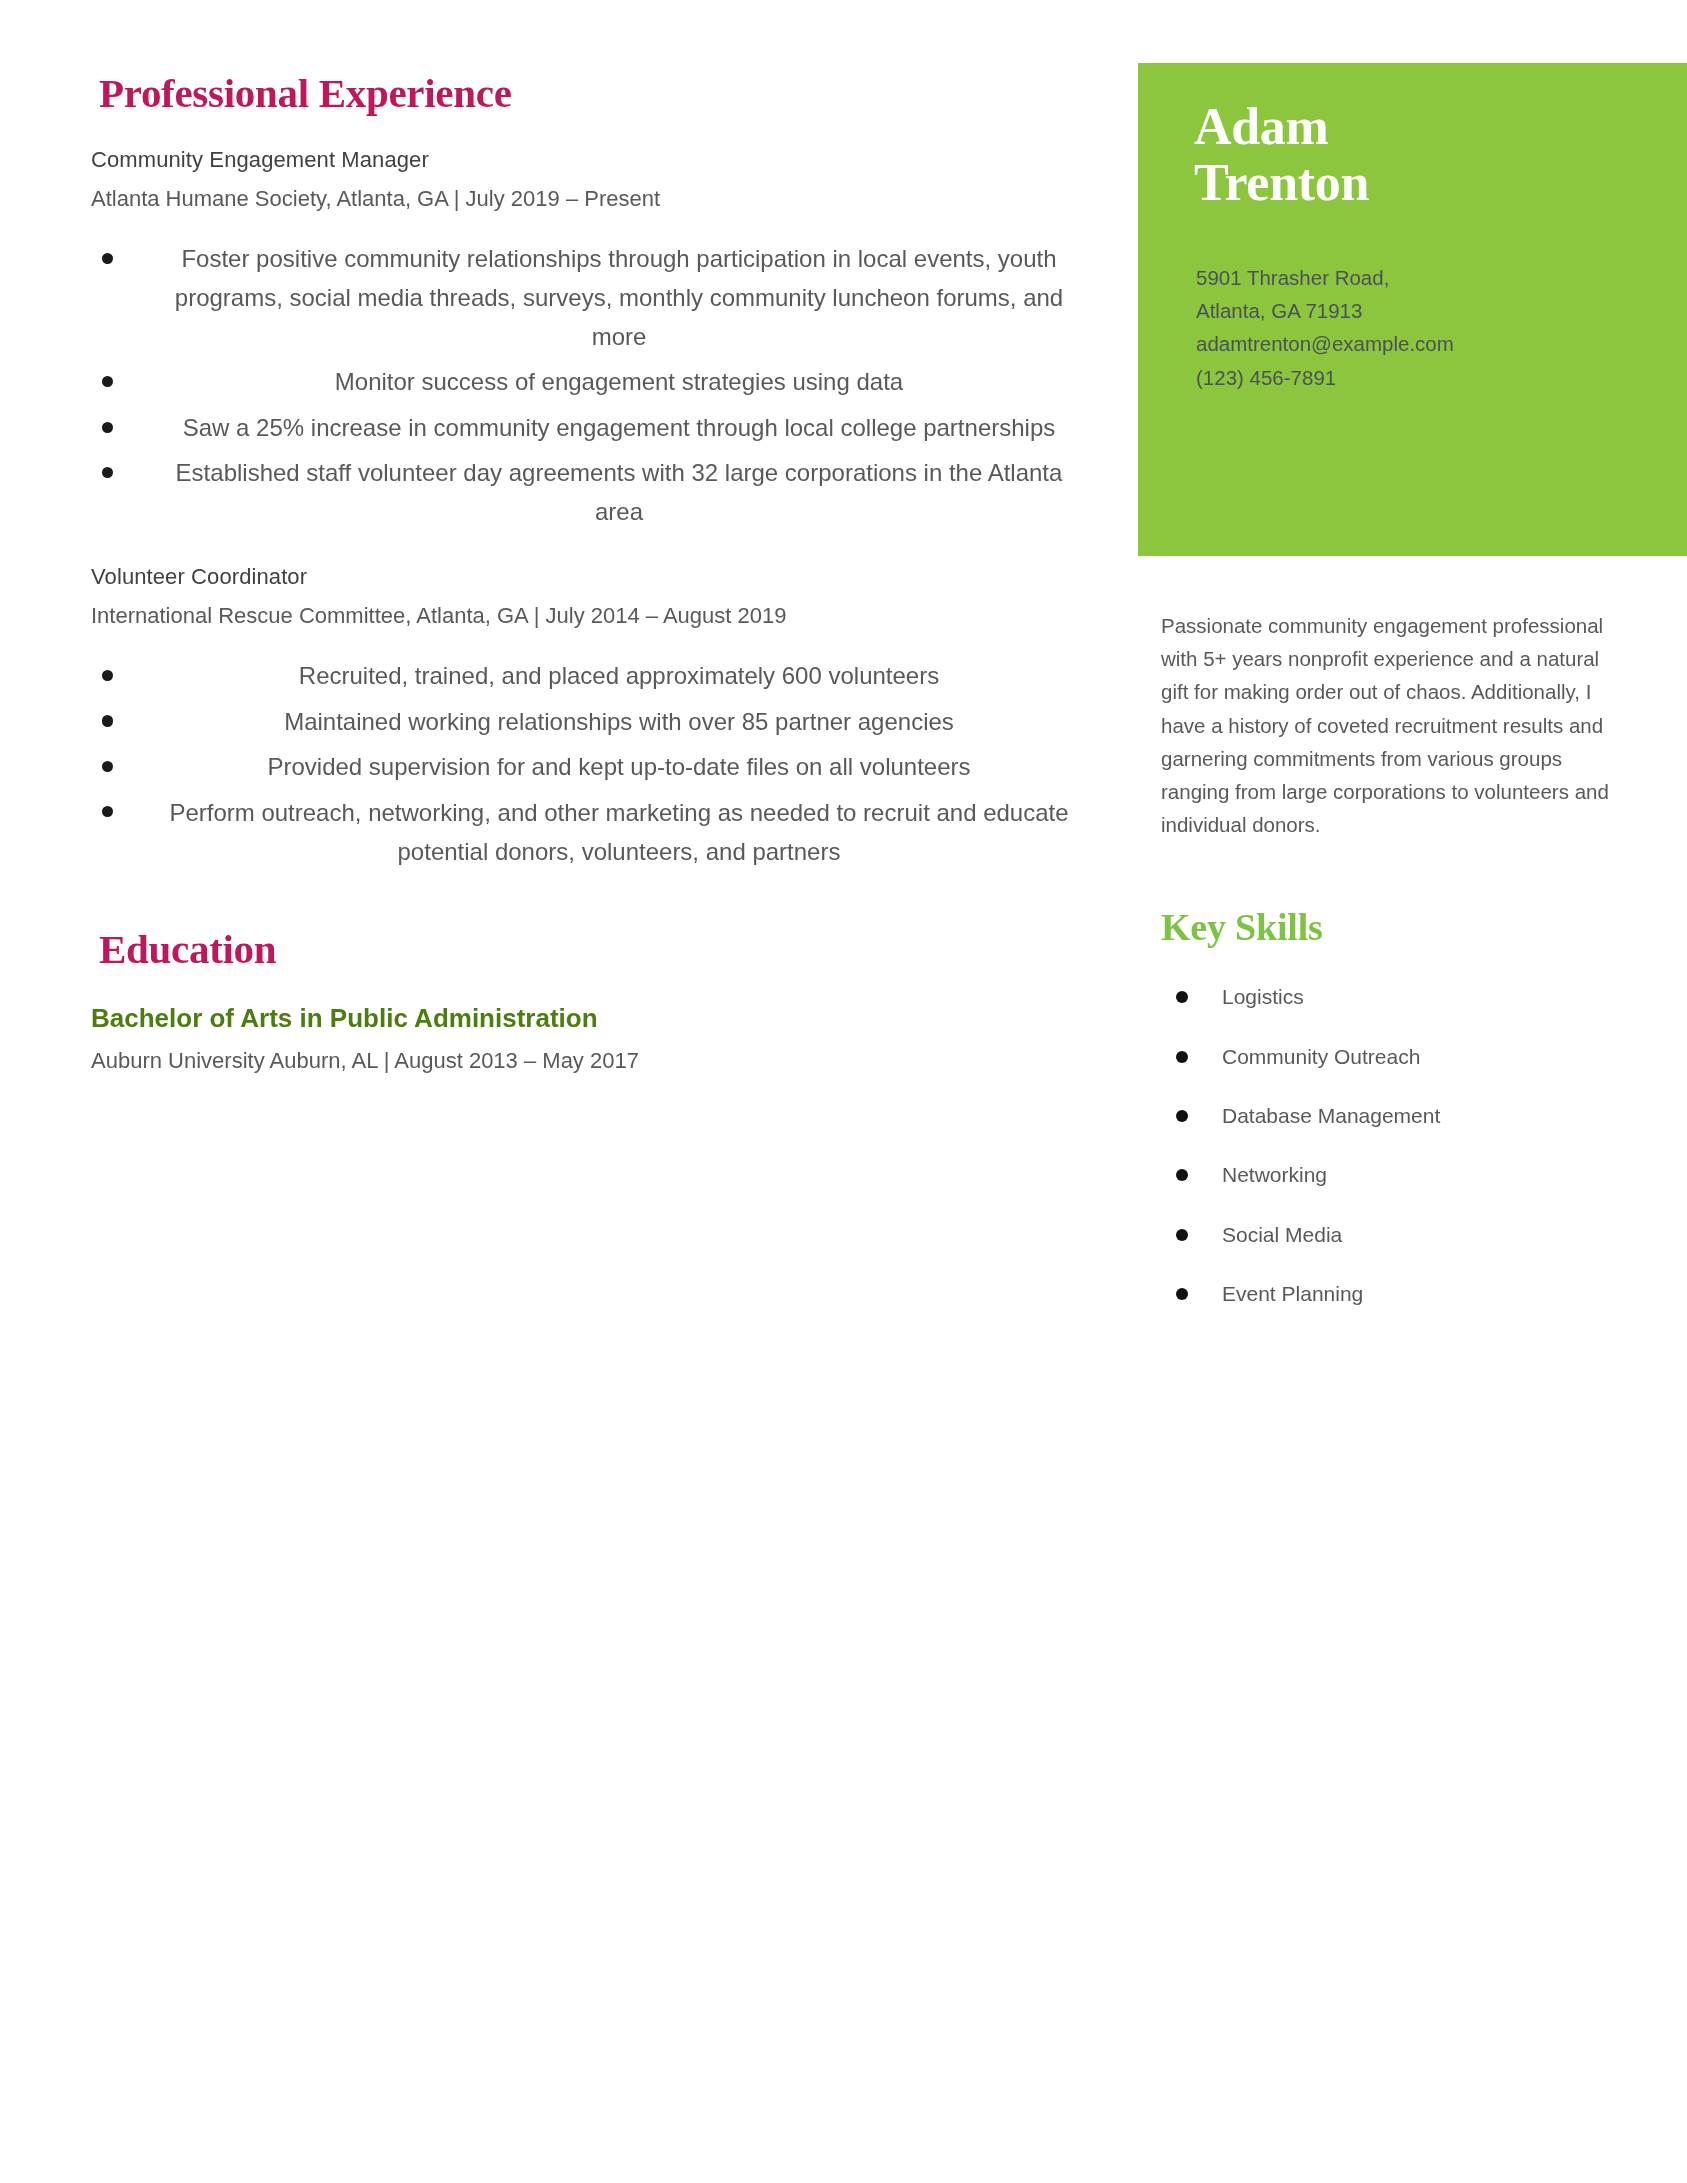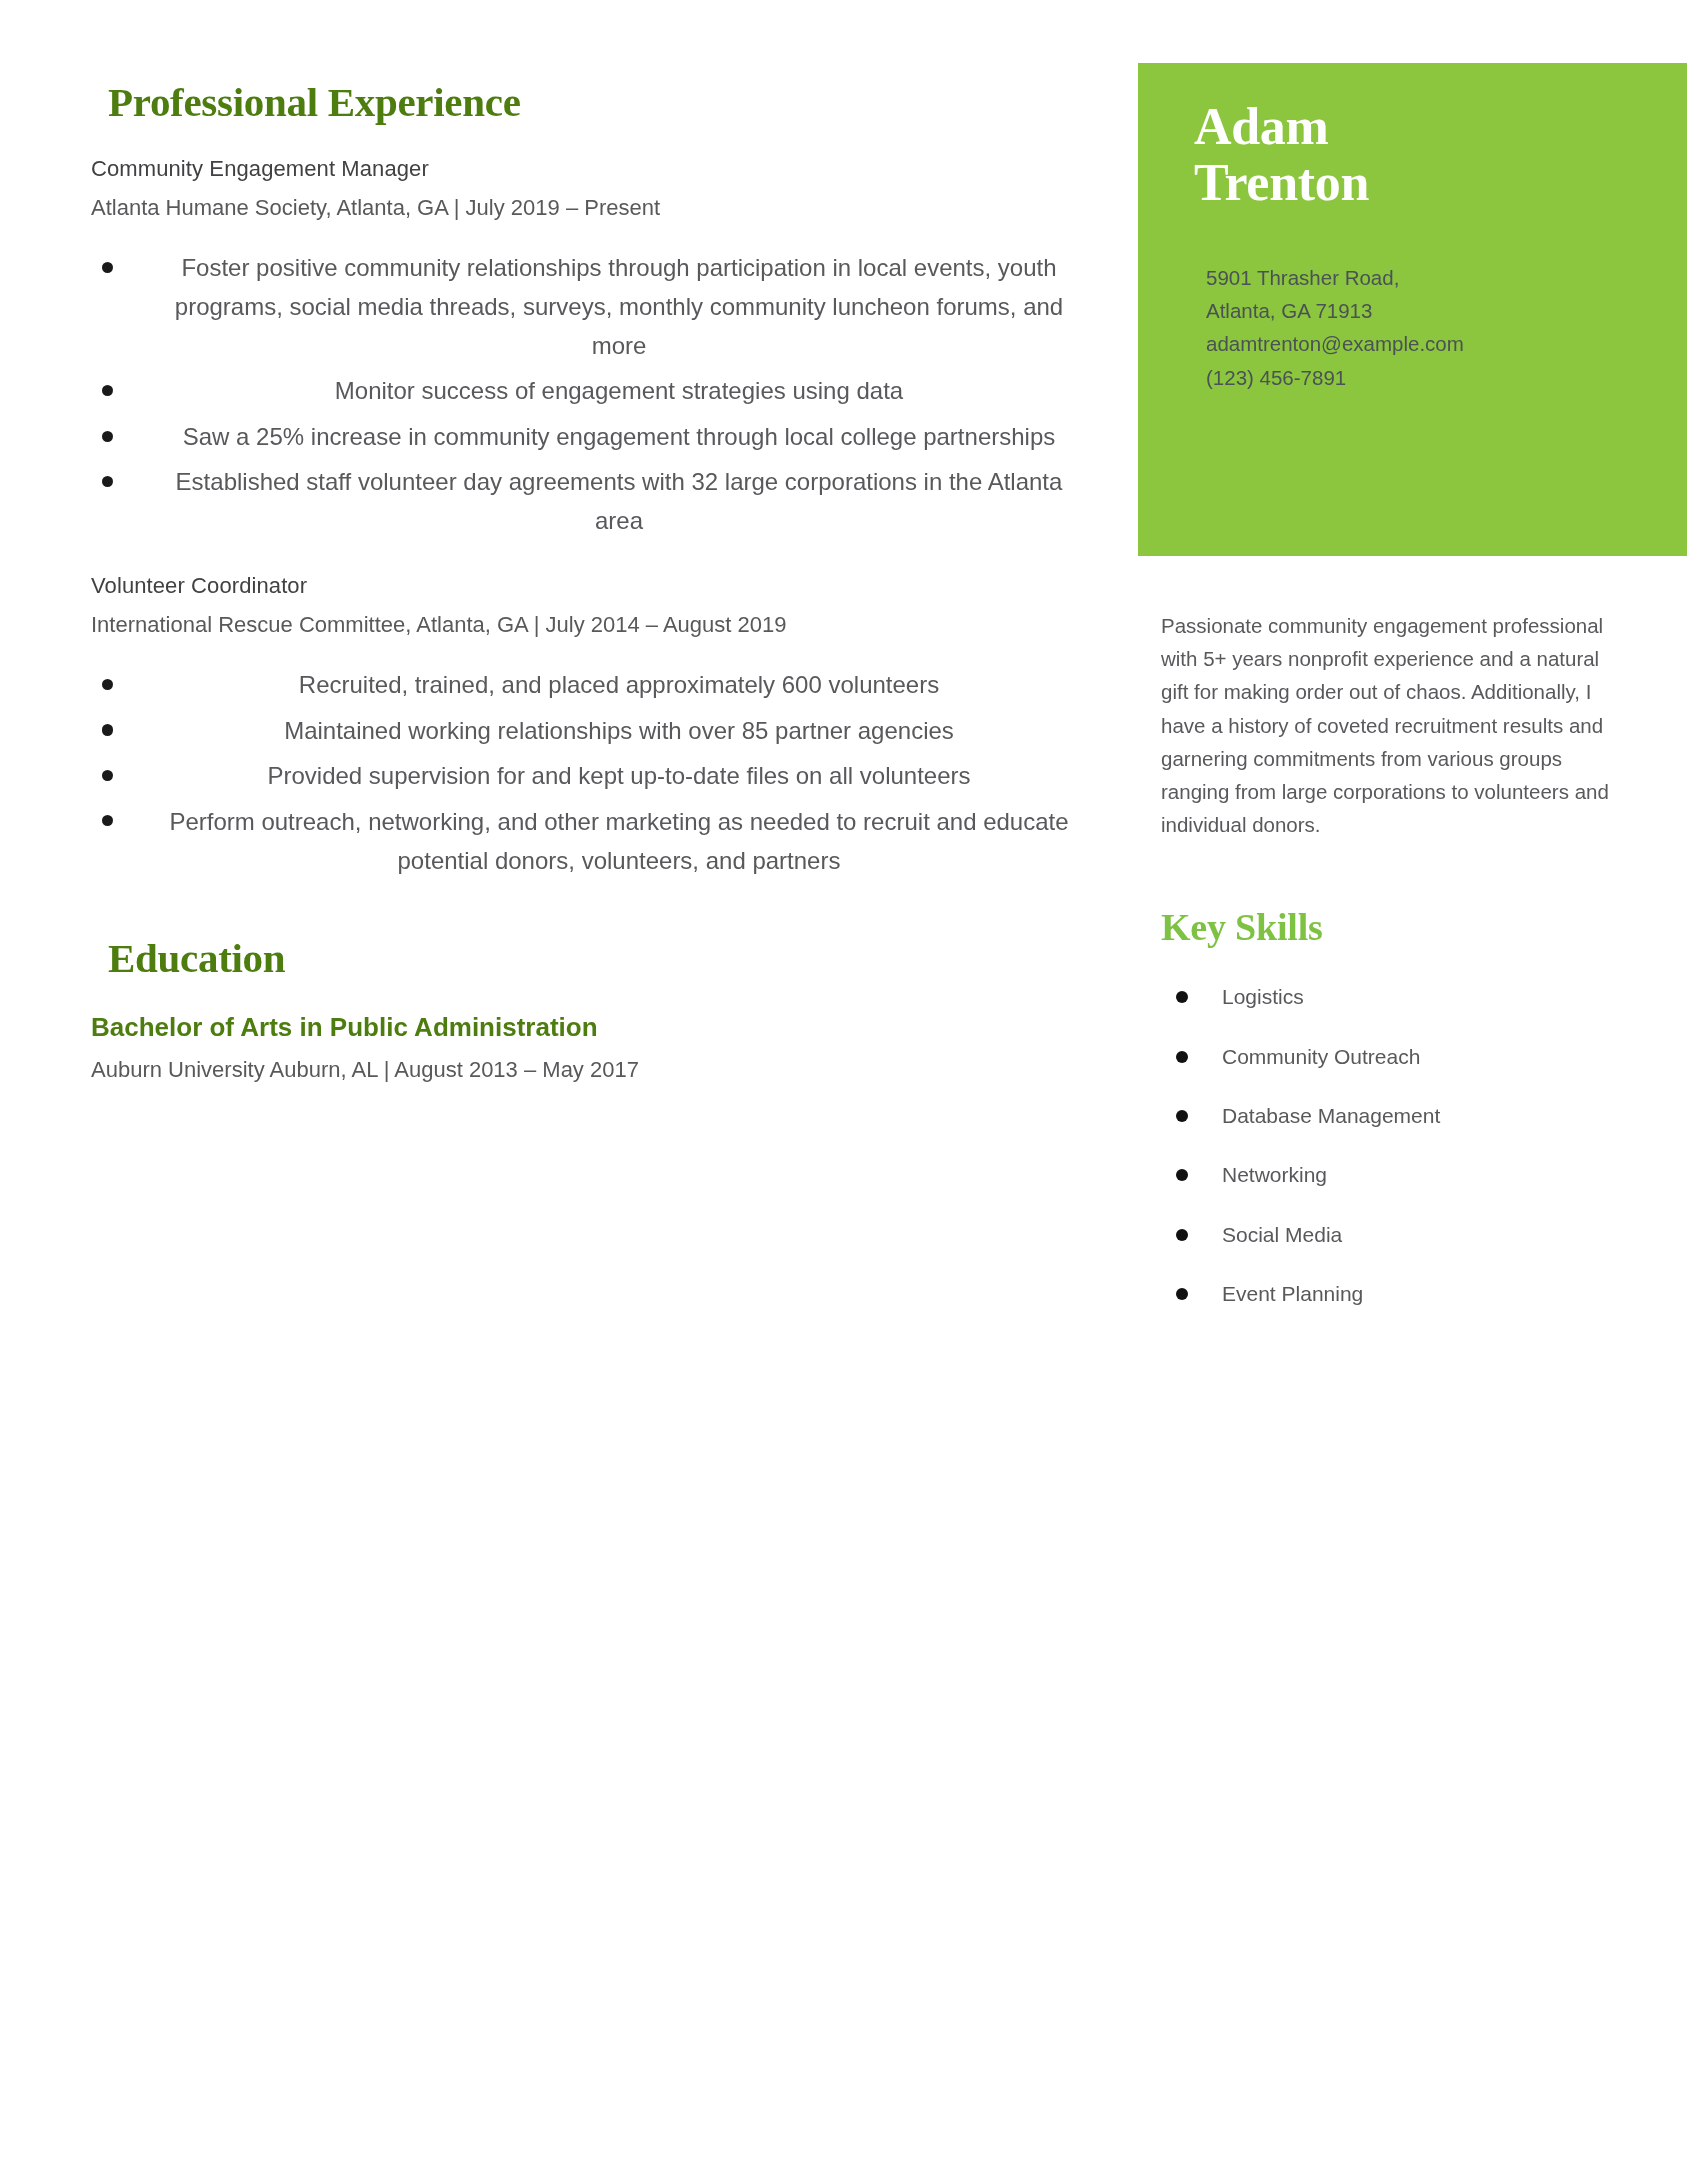--- a/index.html
+++ b/index.html
@@ -27,23 +27,23 @@
     left: 91px;
     top: 64px;
     width: 992px;
   }
 
   .section-heading {
     font-family: "Liberation Serif", serif;
     font-weight: bold;
     font-size: 41px;
     line-height: 1.05;
-    color: #4d7c0f;
+    color: #be185d;
     letter-spacing: -0.3px;
-    margin: 17px;
+    margin: 8px;
   }
 
   .job-block { margin-top: 30px; }
 
   .job-title {
     font-size: 22px;
     font-weight: normal;
     color: #414042;
     line-height: 1.35;
     letter-spacing: 0.1px;
@@ -117,21 +117,21 @@
     font-weight: bold;
     font-size: 52px;
     line-height: 1.08;
     color: #ffffff;
     letter-spacing: -0.3px;
   }
   .name .line { display: block; }
 
   .contact {
     position: absolute;
-    left: 68px;
+    left: 58px;
     top: 198px;
     width: 476px;
     font-size: 20.5px;
     line-height: 1.62;
     color: #4A5255;
   }
   .contact div { white-space: nowrap; }
 
   .right-col {
     position: absolute;

